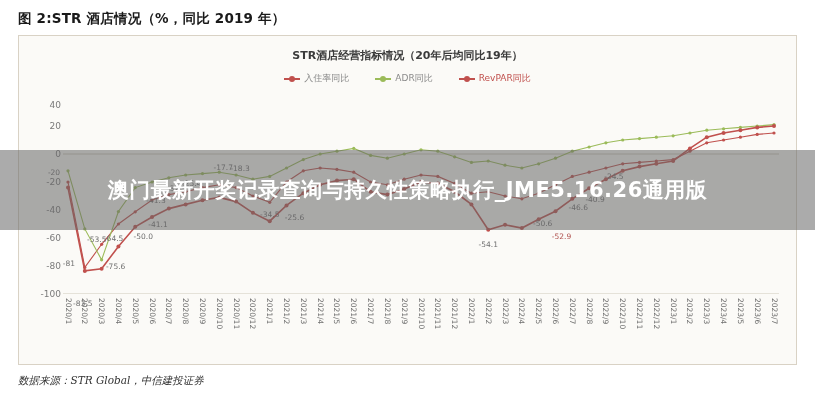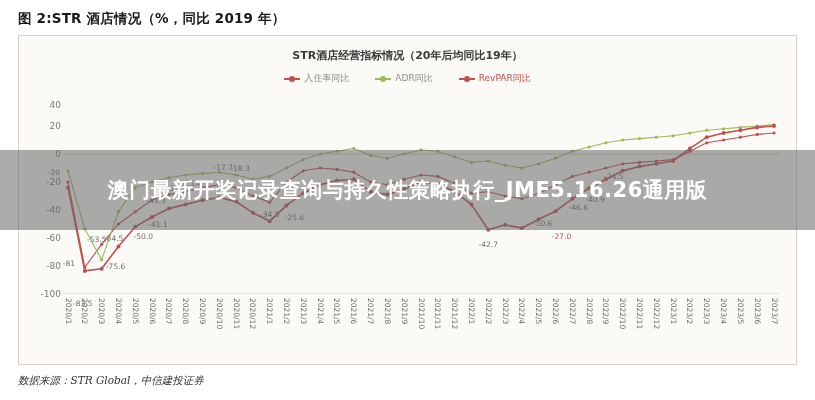--- a/index.html
+++ b/index.html
@@ -332,23 +332,23 @@
         <div class="dlabel" style="left: 52.619px; top: 167.84px;">-75.6</div>
         <div class="dlabel" style="left: 80.2381px; top: 138px;">-50.0</div>
         <div class="dlabel" style="left: 95.0476px; top: 125.54px;">-41.1</div>
         <div class="dlabel" style="left: 93.0476px; top: 101.82px;">-41.3</div>
         <div class="dlabel" style="left: 113.857px; top: 90.06px;">-32.9</div>
         <div class="dlabel" style="left: 128.667px; top: 84.6px;">-25.4</div>
         <div class="dlabel" style="left: 160.286px; top: 68.78px;">-17.7</div>
         <div class="dlabel" style="left: 177.095px; top: 69.62px;">-18.3</div>
         <div class="dlabel" style="left: 206.714px; top: 116.3px;">-34.5</div>
         <div class="dlabel" style="left: 231.524px; top: 119.38px;">-25.6</div>
-        <div class="dlabel" style="left: 425.238px; top: 145.74px;">-42.7</div>
+        <div class="dlabel" style="left: 425.238px; top: 145.74px;">-54.1</div>
         <div class="dlabel" style="left: 479.667px; top: 125px;">-50.6</div>
-        <div class="dlabel red" style="left: 498.476px; top: 138.06px;">-27.0</div>
+        <div class="dlabel red" style="left: 498.476px; top: 138.06px;">-52.9</div>
         <div class="dlabel" style="left: 515.286px; top: 109px;">-46.6</div>
         <div class="dlabel" style="left: 532.095px; top: 101.26px;">-40.9</div>
         <div class="dlabel" style="left: 550.905px; top: 78.3px;">-24.5</div>
       </div>
     <div class="xlabels" id="xlabels">
         <span style="left: 5px;">2020/1</span>
         <span style="left: 21.8095px;">2020/2</span>
         <span style="left: 38.619px;">2020/3</span>
         <span style="left: 55.4286px;">2020/4</span>
         <span style="left: 72.2381px;">2020/5</span>

